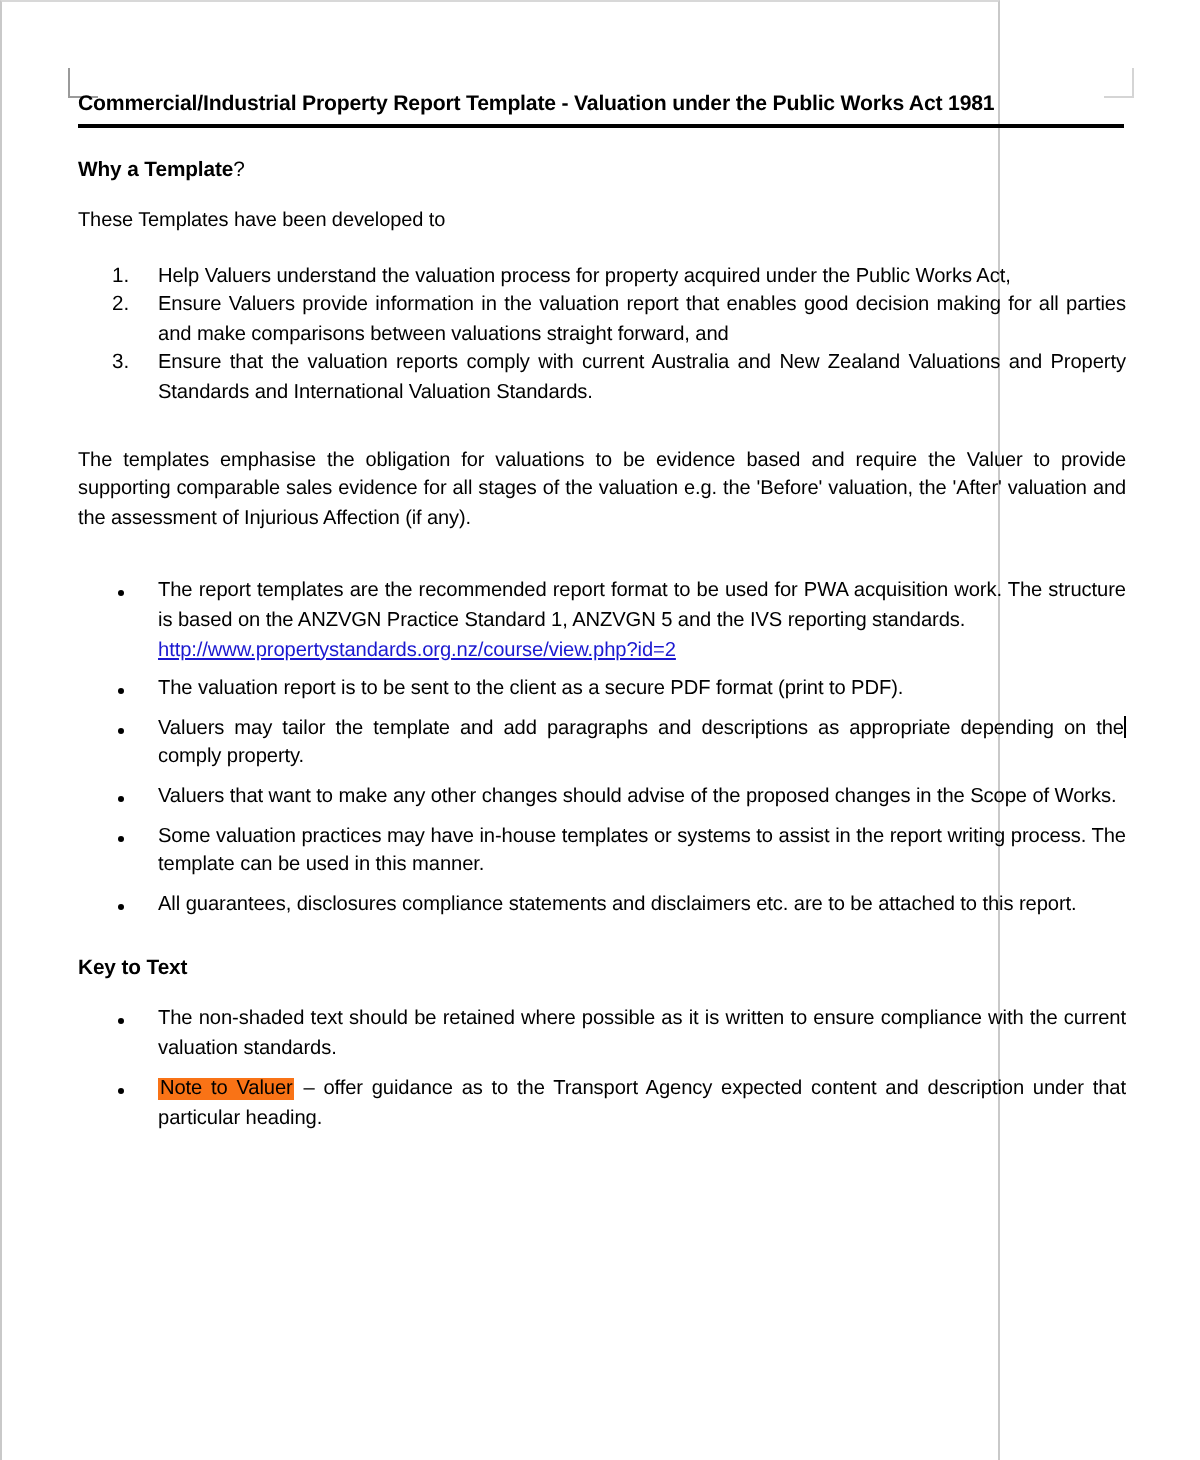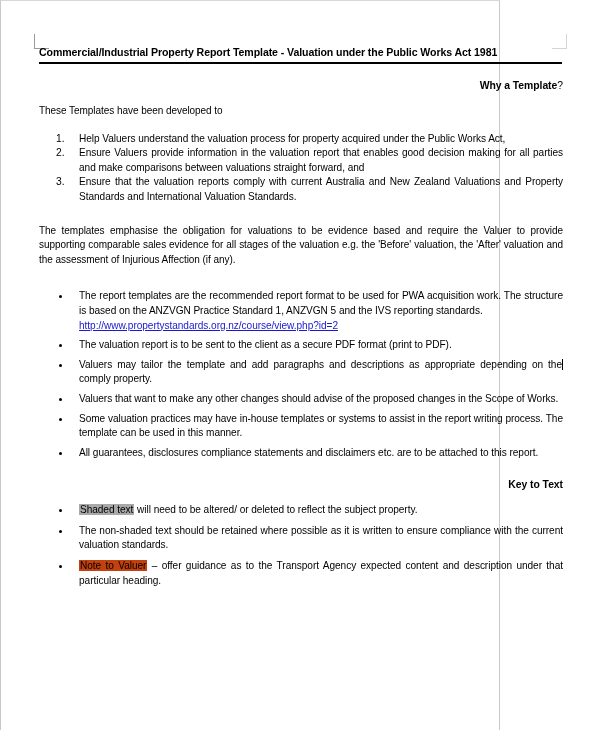--- a/index.html
+++ b/index.html
@@ -64,21 +64,20 @@
     border-bottom: 2px solid #000000;
     width: 523px;
     margin-bottom: 16px;
   }
 
   .section-heading {
     font-size: 10.4px;
     font-weight: bold;
     margin-bottom: 13px;
     letter-spacing: -0.05px;
-    text-align: right;
   }
   .section-heading .light {
     font-weight: normal;
   }
 
   p.body-text {
     font-size: 10px;
     line-height: 14.6px;
     margin: 0 0 13px 0;
     text-align: justify;
@@ -144,21 +143,21 @@
     color: #1a18d0;
     text-decoration: underline;
     font-size: 10.1px;
   }
 
   .shade-gray {
     background: #a9a9a9;
     padding: 0 1px;
   }
   .shade-beige {
-    background: #c2410c;
+    background: #f97316;
     padding: 0 1px;
   }
 
   .caret {
     display: inline-block;
     width: 1px;
     height: 11px;
     background: #000000;
     vertical-align: -2px;
     margin-left: 0px;
@@ -205,19 +204,18 @@
       <li>Valuers that want to make any other changes should advise of the proposed changes in the Scope of Works.</li>
       <li>Some valuation practices may have in-house templates or systems to assist in the report writing process. The template can be used in this manner.</li>
       <li>All guarantees, disclosures compliance statements and disclaimers etc. are to be attached to this report.</li>
     </ul>
 
     <div class="gap-md"></div>
 
     <div class="section-heading">Key to Text</div>
 
     <ul class="bullets tight">
-      <li><span class="shade-gray">Shaded text</span><span> will need to be altered/ or deleted to reflect the subject property.</span></li>
       <li>The non-shaded text should be retained where possible as it is written to ensure compliance with the current valuation standards.</li>
       <li><span class="shade-beige">Note to Valuer</span><span> – offer guidance as to the Transport Agency expected content and description under that particular heading.</span></li>
     </ul>
 
   </div>
 </div>
 
 </body></html>

